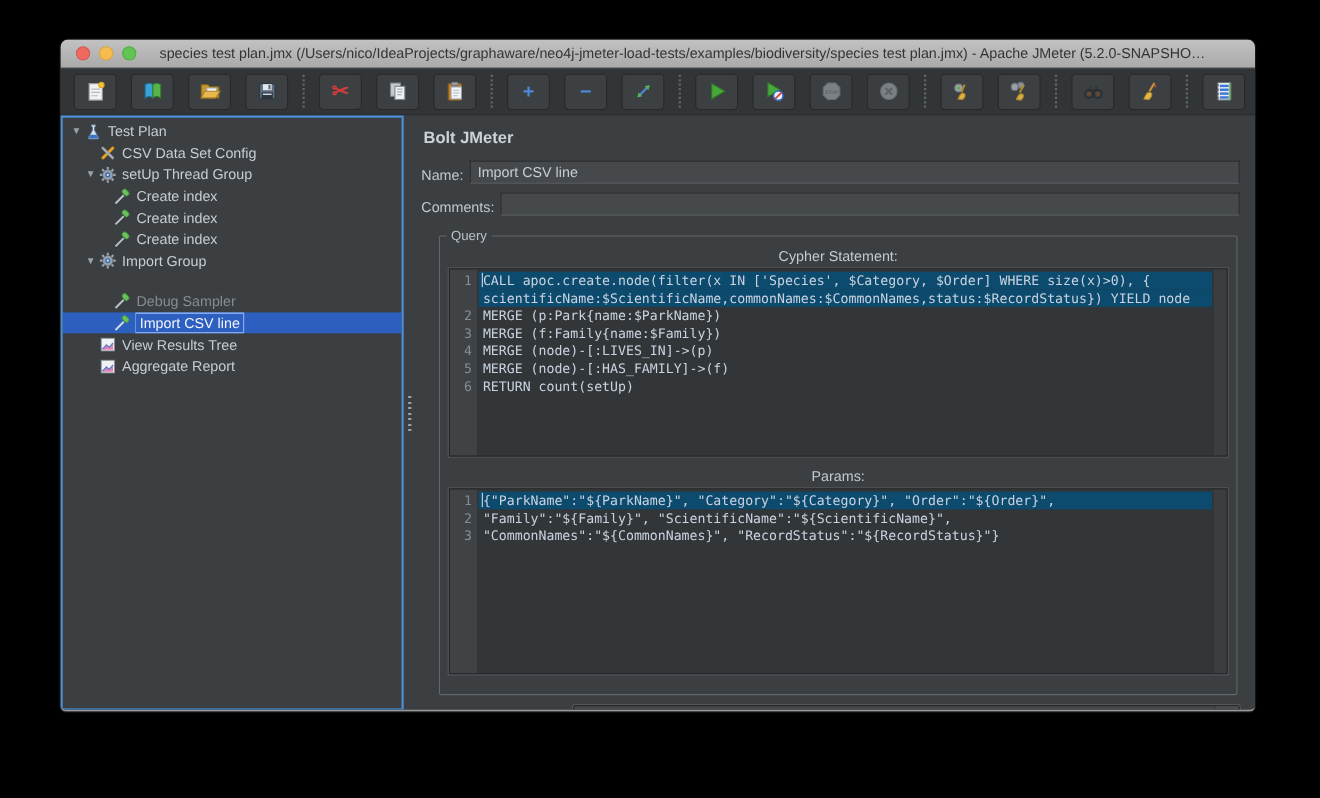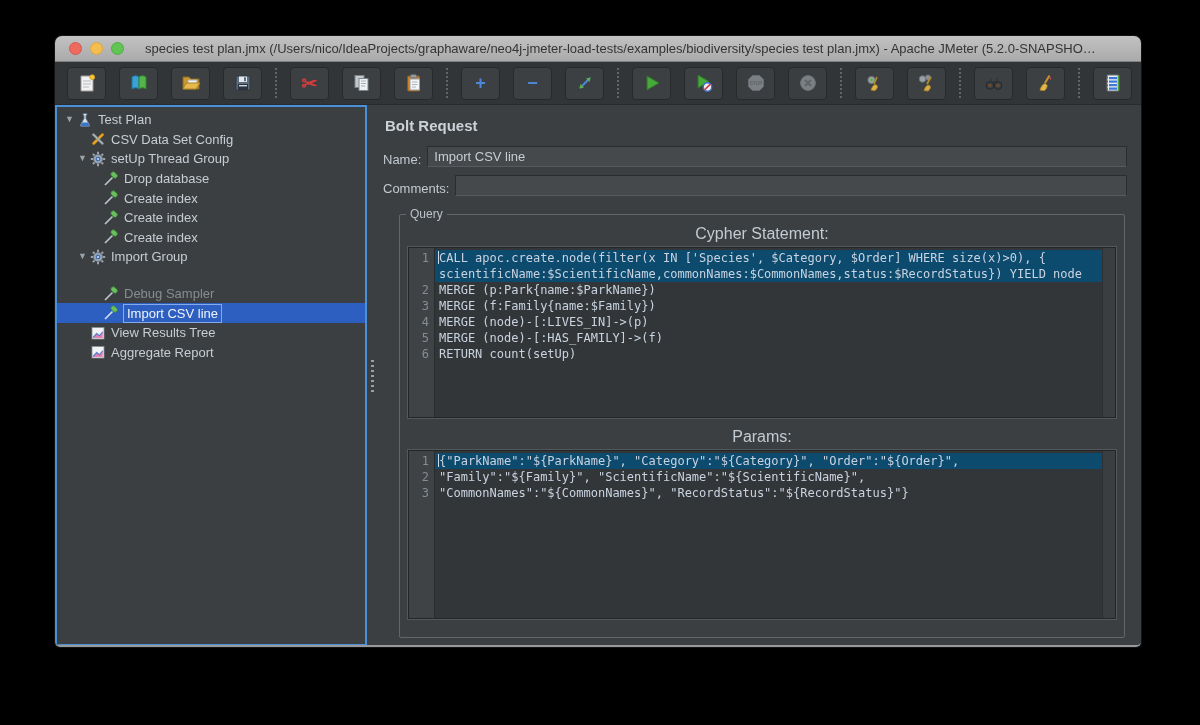--- a/index.html
+++ b/index.html
@@ -54,21 +54,21 @@
   .frow { display:flex; align-items:flex-end; margin-bottom:8px; gap:6px; }
   .flabel { font-size:13px; color:#c2c9d0; flex:none; }
   .field { flex:1; height:21px; background:#45494b; border:1px solid #2a2d2f;
     border-bottom-color:#575b5e; font-size:13px; color:#c6cdd4;
     display:flex; align-items:center; padding:0 6px; }
 
   .group { position:relative; border:1px solid #60666a; border-radius:2px;
     margin:10px 2px 0 16px; padding:10px 8px 8px 8px; }
   .group-label { position:absolute; top:-8px; left:6px; background:#3c3f41;
     padding:0 4px; font-size:12px; color:#bcc3ca; }
-  .sec-title { text-align:center; font-size:16px; color:#c2cad2; margin-bottom:4px; }
+  .sec-title { text-align:center; font-size:13px; color:#c2cad2; margin-bottom:4px; }
 
   .editor { display:flex; border:1px solid #232527; box-shadow:0 0 0 1px #54585c;
     margin-bottom:10px; overflow:hidden; }
   .editor.cypher { height:171px; } .editor.params { height:169px; }
   .gutter { width:26px; flex:none; background:#3f4346; border-right:1px solid #292c2e;
     color:#868c92; font:12px/16px "DejaVu Sans Mono", monospace; text-align:right;
     padding:2px 5px 0 0; }
   .gutter div { height:16px; }
   .codearea { flex:1; background:#333639; font:12px/16px "DejaVu Sans Mono", monospace;
     color:#c9d3e0; padding-top:2px; overflow:hidden; position:relative; }
@@ -283,30 +283,20 @@
                 <line x1="2.9" y1="13.1" x2="4.6" y2="11.4"></line>
               </g>
               <circle cx="8" cy="8" r="4.6" fill="#97a3ae" stroke="#6d787f" stroke-width="0.6"></circle>
               <circle cx="8" cy="8" r="2.3" fill="#3d6fb4"></circle>
               <circle cx="8" cy="8" r="1" fill="#d8e2ec"></circle>
             </svg>
           </span>
         <span class="lbl">setUp Thread Group</span>
       </div>
 
-      <div class="trow d2">
-        <span class="slot"></span>
-        <span class="ticon">
-            <svg width="16" height="16" viewBox="0 0 16 16">
-              <line x1="2" y1="14" x2="9.5" y2="6.5" stroke="#b9c2ca" stroke-width="1.7"></line>
-              <rect x="7.6" y="1.6" width="7" height="4.6" rx="2.2" transform="rotate(45 11 4)" fill="#6abf5e" stroke="#3e8a36" stroke-width="0.8"></rect>
-            </svg>
-          </span>
-        <span class="lbl">Drop database</span>
-      </div>
 
       <div class="trow d2">
         <span class="slot"></span>
         <span class="ticon">
             <svg width="16" height="16" viewBox="0 0 16 16">
               <line x1="2" y1="14" x2="9.5" y2="6.5" stroke="#b9c2ca" stroke-width="1.7"></line>
               <rect x="7.6" y="1.6" width="7" height="4.6" rx="2.2" transform="rotate(45 11 4)" fill="#6abf5e" stroke="#3e8a36" stroke-width="0.8"></rect>
             </svg>
           </span>
         <span class="lbl">Create index</span>
@@ -400,21 +390,21 @@
             </svg>
           </span>
         <span class="lbl">Aggregate Report</span>
       </div>
 
     </div>
 
     <div class="splitter"></div>
 
     <div class="main">
-      <div class="h1">Bolt Request</div>
+      <div class="h1">Bolt JMeter</div>
 
       <div class="frow">
         <span class="flabel">Name:</span>
         <div class="field">
             <span>Import CSV line</span>
           </div>
       </div>
 
       <div class="frow">
         <span class="flabel">Comments:</span>

